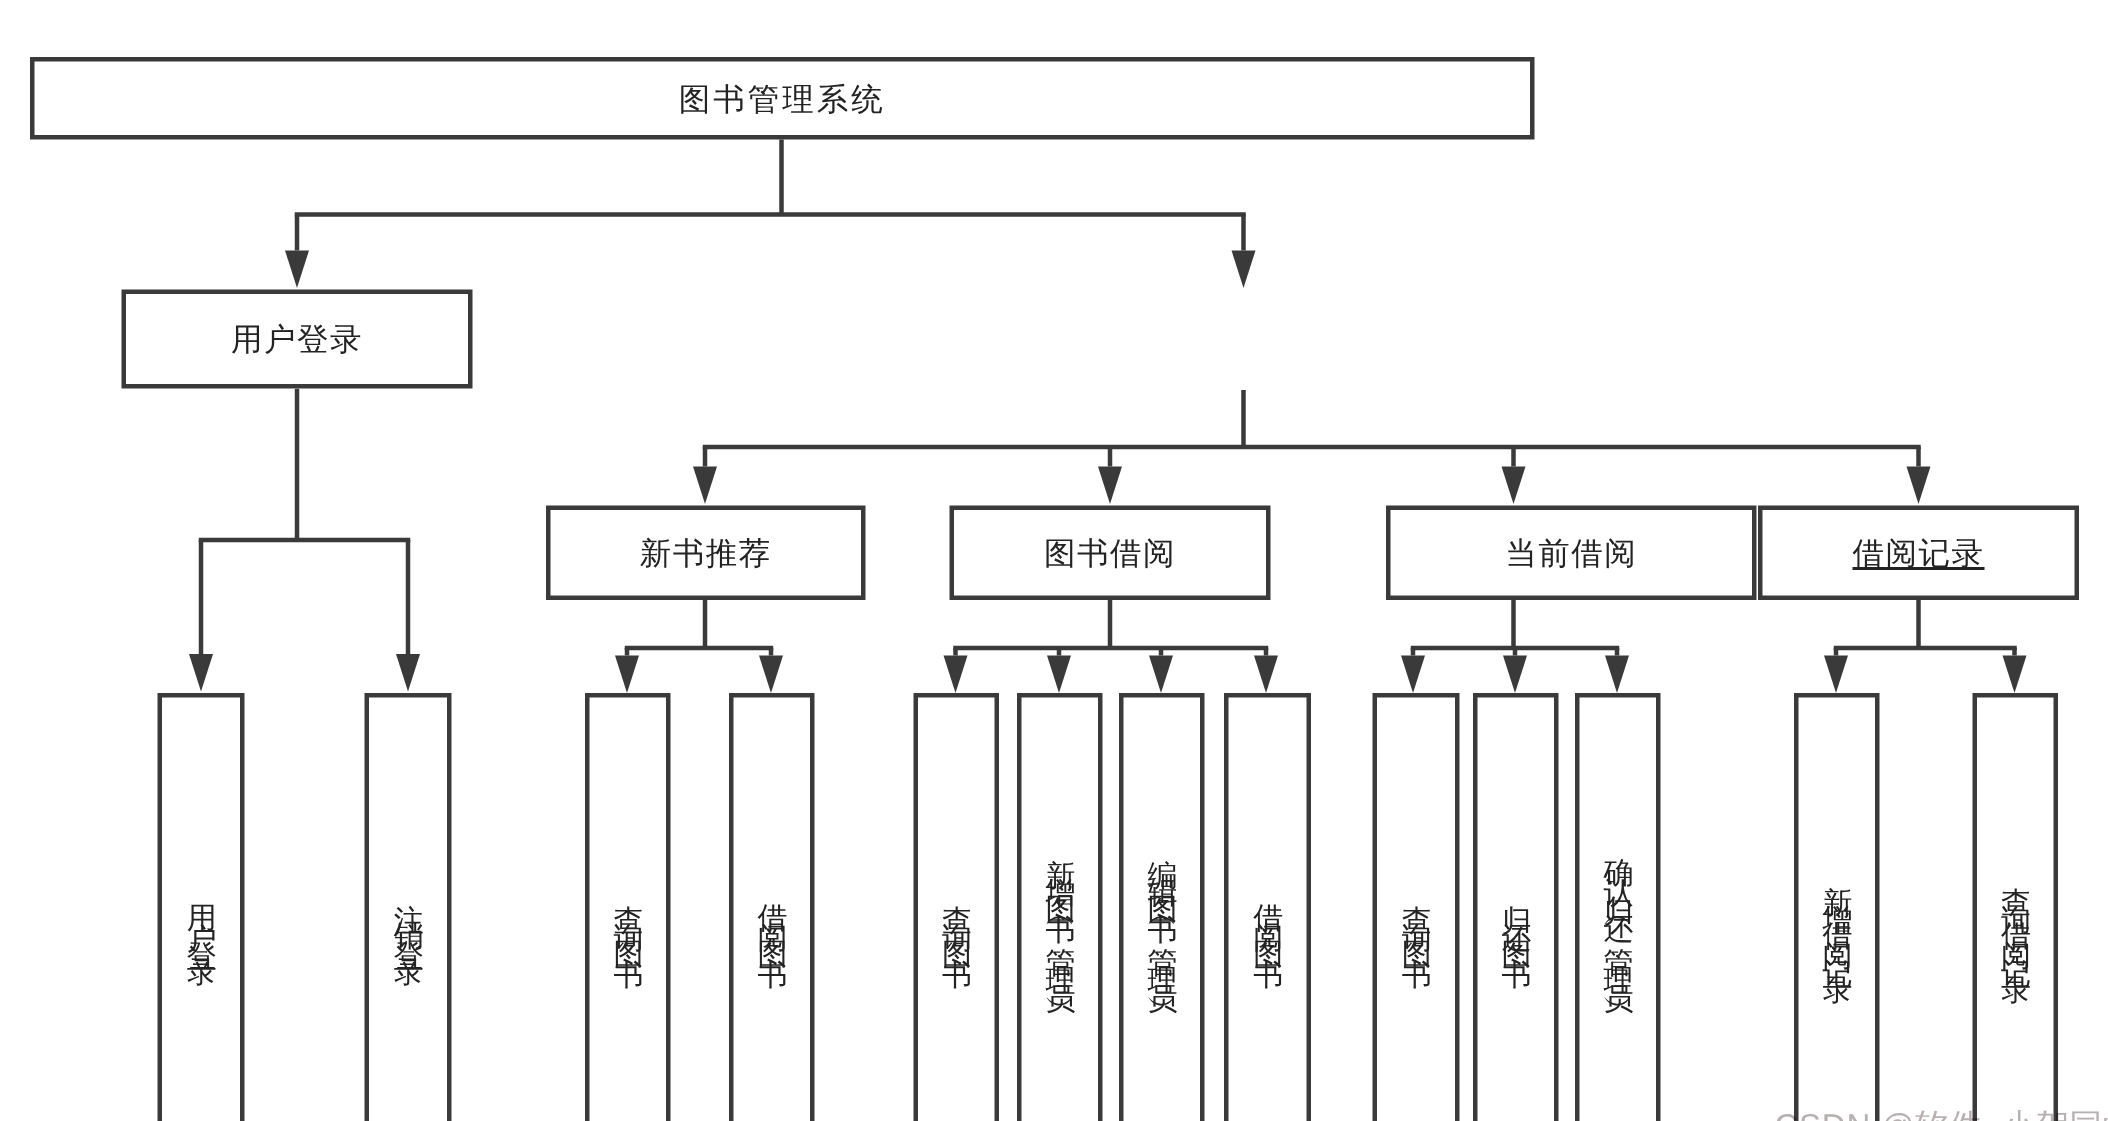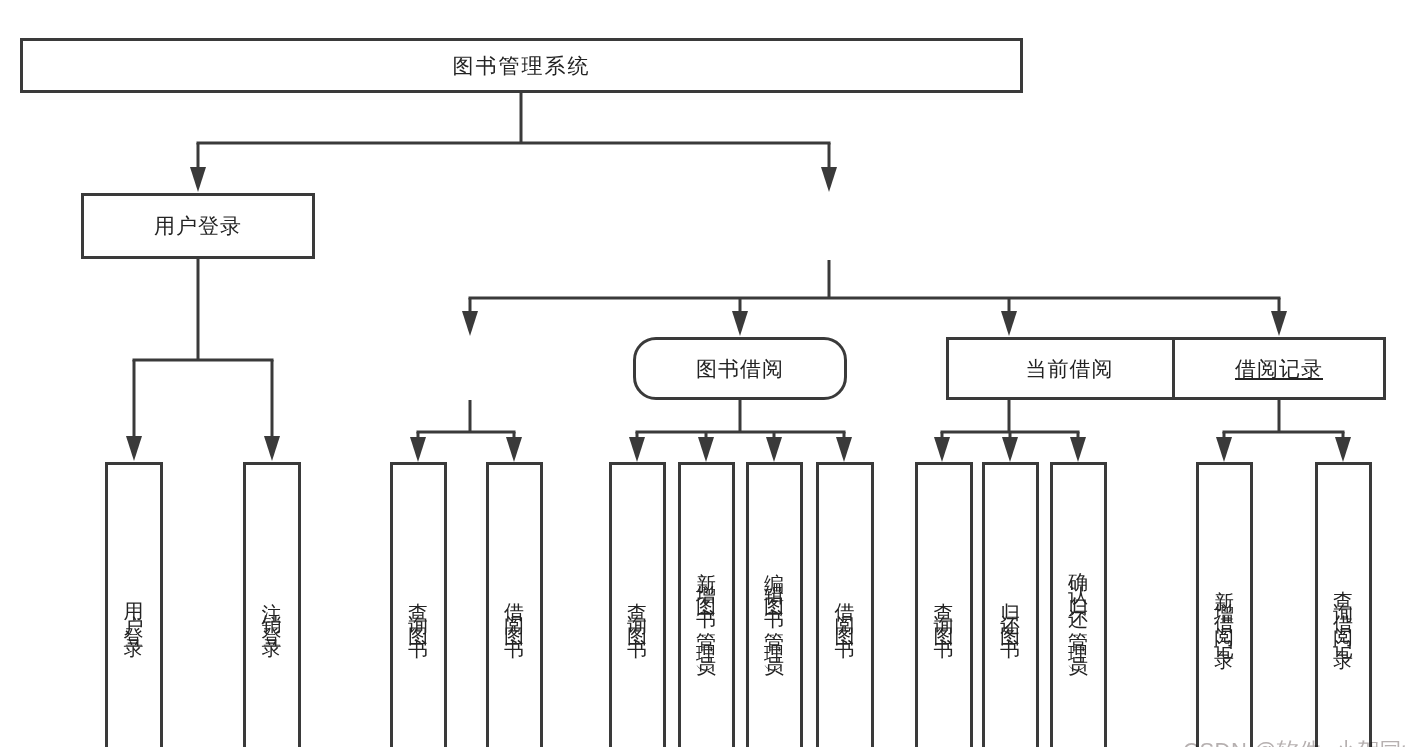--- a/index.html
+++ b/index.html
@@ -94,22 +94,23 @@
       <path d="M1222.5,407 H1344.5"></path>
       <path d="M1224,407 V412" marker-end="url(#arw)"></path>
       <path d="M1343,407 V412" marker-end="url(#arw)"></path>
     </g>
   </svg>
 
   <div class="node root" style="left:20px;top:13px;width:1003px;height:55px;">图书管理系统</div>
 
   <div class="node h-node" style="left:81px;top:168px;width:234px;height:66px;">用户登录</div>
 
-  <div class="node h-node" style="left:633px;top:312px;width:214px;height:63px;border-radius:23px;">图书借阅</div>
-  <div class="node h-node" style="left:946px;top:312px;width:247px;height:63px;">当前借阅</div>
+  <div class="node h-node" style="left:364px;top:312px;width:213px;height:63px;">新书推荐</div>
+  <div class="node h-node" style="left:633px;top:312px;width:214px;height:63px;">图书借阅</div>
+  <div class="node h-node" style="left:924px;top:312px;width:247px;height:63px;">当前借阅</div>
   <div class="node h-node" style="left:1172px;top:312px;width:214px;height:63px;text-decoration:underline;">借阅记录</div>
 
   <div class="node leaf" style="left:105px;top:437px;width:58px;height:298px;">用户登录</div>
   <div class="node leaf" style="left:243px;top:437px;width:58px;height:298px;">注销登录</div>
 
   <div class="node leaf" style="left:390px;top:437px;width:57px;height:298px;">查询图书</div>
   <div class="node leaf" style="left:486px;top:437px;width:57px;height:298px;">借阅图书</div>
 
   <div class="node leaf" style="left:609px;top:437px;width:57px;height:298px;">查询图书</div>
   <div class="node leaf" style="left:678px;top:437px;width:57px;height:298px;">新增图书（管理员）</div>

